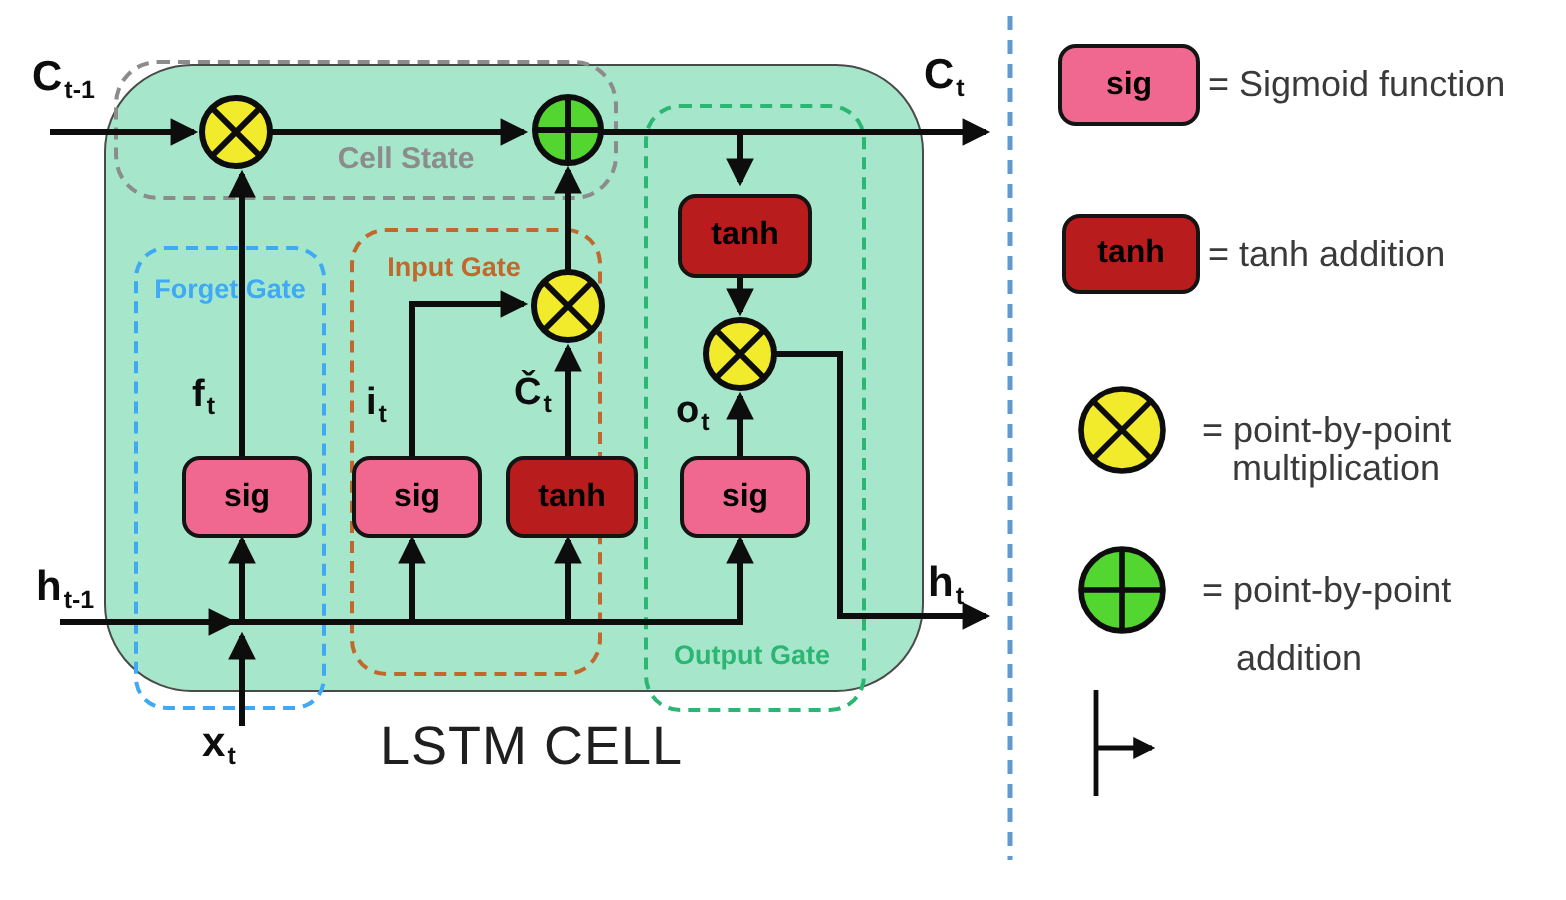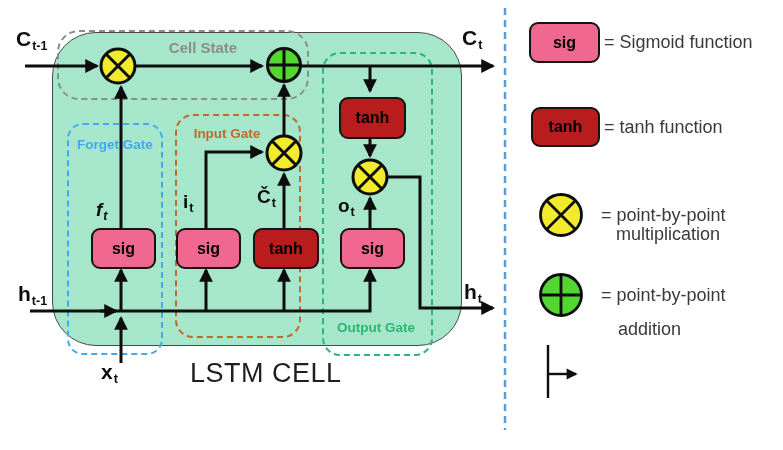--- a/index.html
+++ b/index.html
@@ -14,21 +14,21 @@
   svg.overlay{position:absolute;left:0;top:0;width:783px;height:450px;}
   .node{position:absolute;display:flex;align-items:center;justify-content:center;
         border:2.5px solid #141414;border-radius:9px;font-weight:bold;font-size:16px;color:#000;}
   .sig{background:#F0688F;}
   .tanh{background:#b91c1c;}
   .var{position:absolute;font-weight:bold;color:#0d0d0d;line-height:1;white-space:nowrap;}
   .var .base{font-size:21px;}
   .var .sub{font-size:12.5px;position:relative;top:4px;margin-left:1px;}
   .var.small .base{font-size:19px;}
   .gate-label{position:absolute;font-weight:bold;font-size:13.5px;text-align:center;line-height:1.1;white-space:nowrap;}
-  .cs-label{color:#8C8C8C;font-size:15px;}
+  .cs-label{color:#8C8C8C;font-size:15px;margin-top:32px;}
   .fg-label{color:#3FA9F5;}
   .ig-label{color:#C1692C;}
   .og-label{color:#2BB673;}
   .title{position:absolute;font-size:27px;color:#1f1f1f;letter-spacing:0.5px;white-space:nowrap;}
   .leg-text{position:absolute;font-size:18px;color:#3A3A3A;white-space:nowrap;line-height:1.3;}
 </style>
 </head>
 <body>
 
 <div class="stage">
@@ -113,29 +113,29 @@
   <div class="gate-label cs-label" style="left:158px;top:40px;width:90px;">Cell State</div>
   <div class="gate-label fg-label" style="left:68px;top:138px;width:94px;">Forget Gate</div>
   <div class="gate-label ig-label" style="left:177px;top:127px;width:100px;">Input Gate</div>
   <div class="gate-label og-label" style="left:326px;top:321px;width:100px;">Output Gate</div>
 
   <span class="var" style="left:16px;top:28px;"><span class="base">C</span><span class="sub">t-1</span></span>
   <span class="var" style="left:462px;top:27px;"><span class="base">C</span><span class="sub">t</span></span>
   <span class="var" style="left:18px;top:283px;"><span class="base">h</span><span class="sub">t-1</span></span>
   <span class="var" style="left:464px;top:281px;"><span class="base">h</span><span class="sub">t</span></span>
   <span class="var" style="left:101px;top:361px;"><span class="base">x</span><span class="sub">t</span></span>
-  <span class="var small" style="left:96px;top:200px;font-style:italic;"><span class="base">f</span><span class="sub">t</span></span>
+  <span class="var small" style="left:96px;top:188px;"><span class="base">f</span><span class="sub">t</span></span>
   <span class="var small" style="left:183px;top:192px;"><span class="base">i</span><span class="sub">t</span></span>
   <span class="var small" style="left:257px;top:187px;"><span class="base">Č</span><span class="sub">t</span></span>
   <span class="var small" style="left:338px;top:196px;text-align:right;"><span class="base">o</span><span class="sub">t</span></span>
 
   <div class="title" style="left:190px;top:358px;">LSTM CELL</div>
 
   <div class="node sig" style="left:529px;top:22px;width:67px;height:37px;">sig</div>
   <div class="leg-text" style="left:604px;top:31px;">= Sigmoid function</div>
   <div class="node tanh" style="left:531px;top:107px;width:65px;height:36px;">tanh</div>
-  <div class="leg-text" style="left:604px;top:116px;">= tanh function</div>
+  <div class="leg-text" style="left:604px;top:116px;">= tanh addition</div>
   <div class="leg-text" style="left:601px;top:204px;">= point-by-point</div>
   <div class="leg-text" style="left:616px;top:223px;">multiplication</div>
   <div class="leg-text" style="left:601px;top:284px;">= point-by-point</div>
   <div class="leg-text" style="left:618px;top:318px;">addition</div>
 
 </div>
 
 </body></html>

